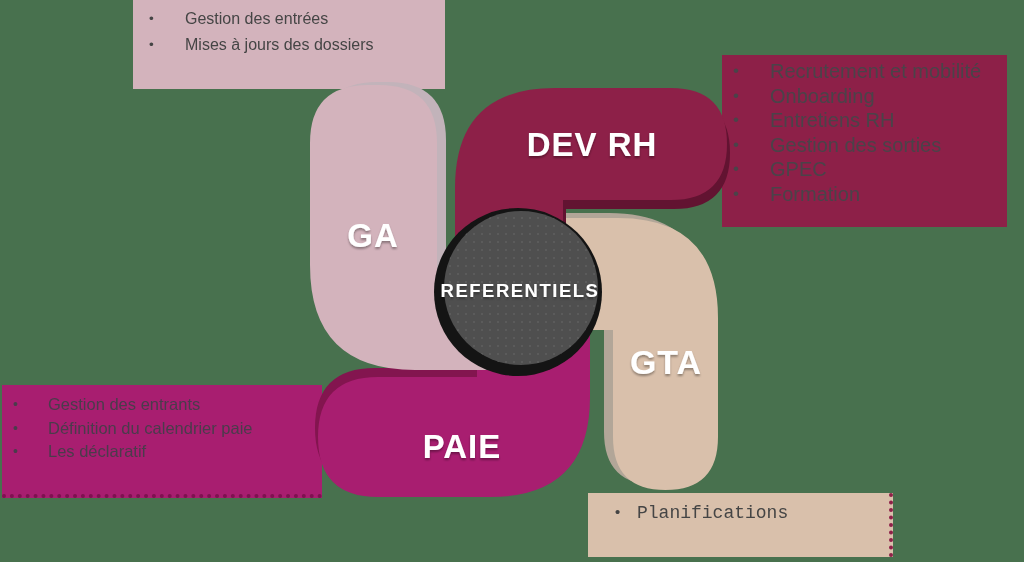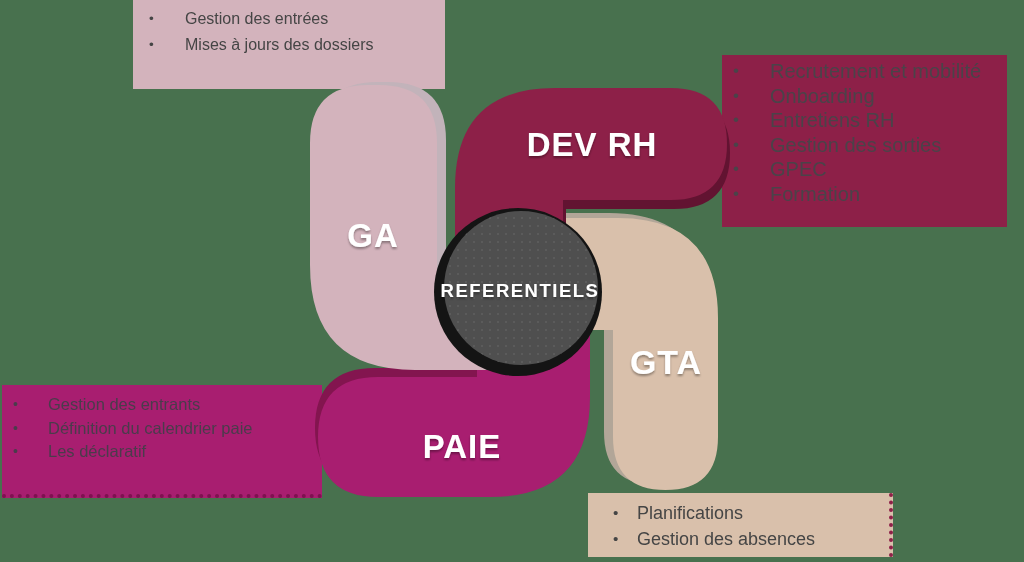--- a/index.html
+++ b/index.html
@@ -59,20 +59,21 @@
   }
   #box-paie li{padding-left:35px;}
 
   #box-gta{
     left:588px;top:493px;width:305px;height:64px;
     background:#d9c0ab;
     color:#454545;
     font-size:18px;line-height:26px;
     padding:7px 0 0 25px;
     border-right:4px dotted #8e2148;
+    font-family:Liberation Mono, monospace;
   }
   #box-gta li{padding-left:24px;}
 
   
   #pinwheel{position:absolute;left:0;top:0;z-index:5;}
   .arm-label{
     fill:#ffffff;
     font-family:"Liberation Sans", sans-serif;
     font-weight:bold;
     letter-spacing:1px;
@@ -111,21 +112,20 @@
     <ul>
         <li>Gestion des entrants</li>
         <li>Définition du calendrier paie</li>
         <li>Les déclaratif</li>
       </ul>
   </div>
 
   <div id="box-gta" class="bbox dots-light">
     <ul>
         <li>Planifications</li>
-        <li>Gestion des absences</li>
       </ul>
   </div>
 
   <svg id="pinwheel" width="1024" height="562" viewBox="0 0 1024 562">
     <defs>
       <pattern id="circleDots" width="8" height="8" patternUnits="userSpaceOnUse">
         <circle cx="2" cy="2" r="0.9" fill="#606060"></circle>
       </pattern>
       <filter id="txtShadow" x="-20%" y="-20%" width="140%" height="140%">
         <feDropShadow dx="0" dy="2" stdDeviation="1" flood-color="#000000" flood-opacity="0.35"></feDropShadow>

